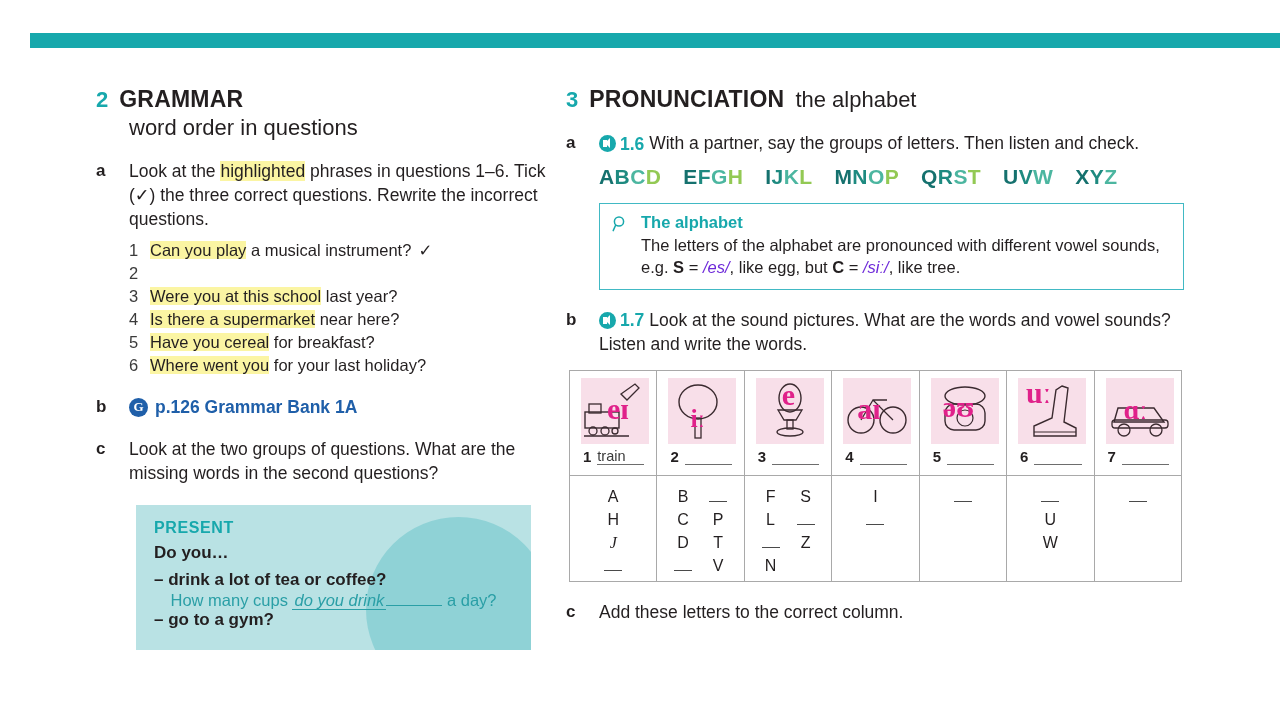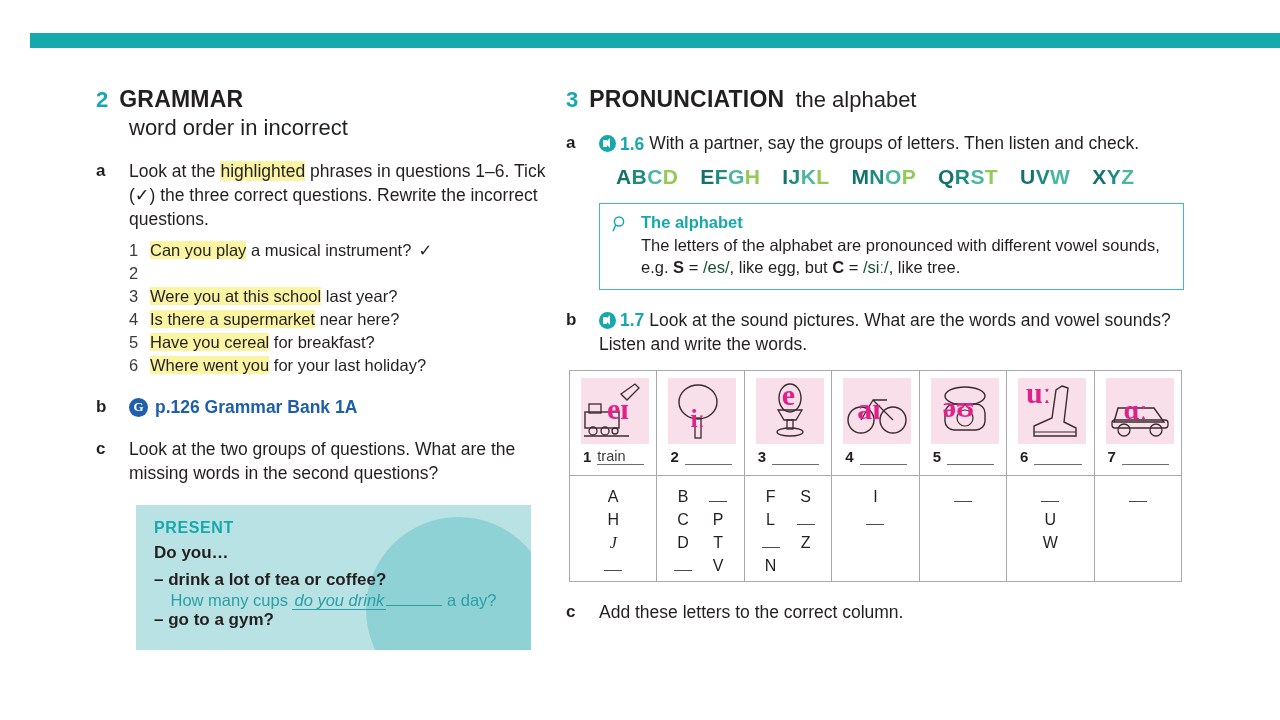--- a/index.html
+++ b/index.html
@@ -98,34 +98,34 @@
   .audio-ico::after {
     content:""; position:absolute; left:6px; top:3px;
     width:0; height:0;
     border-top:5.5px solid transparent;
     border-bottom:5.5px solid transparent;
     border-right:5px solid #fff;
   }
   .audio-num { color:#17a8ac; font-weight:bold; font-size:17.5px; margin-left:2px; }
 
   
-  .alpha-row { margin:9px 0 0 50px; display:flex; gap:22px; font-weight:bold; font-size:21px; letter-spacing:.4px;align-items:center; }
+  .alpha-row { margin:9px 0 0 33px; display:flex; gap:22px; font-weight:bold; font-size:21px; letter-spacing:.4px;align-items:center; }
   .alpha-group span { display:inline; }
 
   
   .info-box {
     margin:14px 0 0 33px; width:585px;
     border:1.6px solid #41b9c4; background:#ffffff;
     padding:9px 12px 11px 12px;
     display:flex; gap:9px;
   }
   .mag-ico { flex:0 0 20px; margin-top:2px; }
   .info-title { color:#17a8ac; font-weight:bold; font-size:16.5px; margin-bottom:2px; }
   .info-text { font-size:16.5px; line-height:22px; }
-  .phon { color:#14532d; }
+  .phon { color:#6d28d9; font-style:italic; }
 
   
   .snd-table {
     margin:14px 0 0 3px;
     width:613px;
     border:1.3px solid #a9a9a9;
     border-collapse:collapse;
     table-layout:fixed;
   }
   .snd-table td { border:1.3px solid #a9a9a9; vertical-align:top; padding:0; }
@@ -157,21 +157,21 @@
 <div id="top-bar"></div>
 
 <div id="page">
 
   <div class="col-left">
 
     <div class="sec-head">
       <span class="sec-num">2</span>
       <span class="sec-title">GRAMMAR</span>
     </div>
-    <div class="sec-sub2">word order in incorrect</div>
+    <div class="sec-sub2">word order in questions</div>
 
     <div class="task">
       <div class="task-letter">a</div>
       <div class="task-body">
         <span>Look at the </span><span class="hl">highlighted</span><span> phrases in questions 1–6. Tick (✓) the three correct questions. Rewrite the incorrect questions.</span>
 
         <ol class="qlist" id="qlist">
             <li>
               <span class="qn">1</span>
               <span><span class="hl">Can you play</span><span> a musical instrument?</span><span class="tick">✓</span></span>

